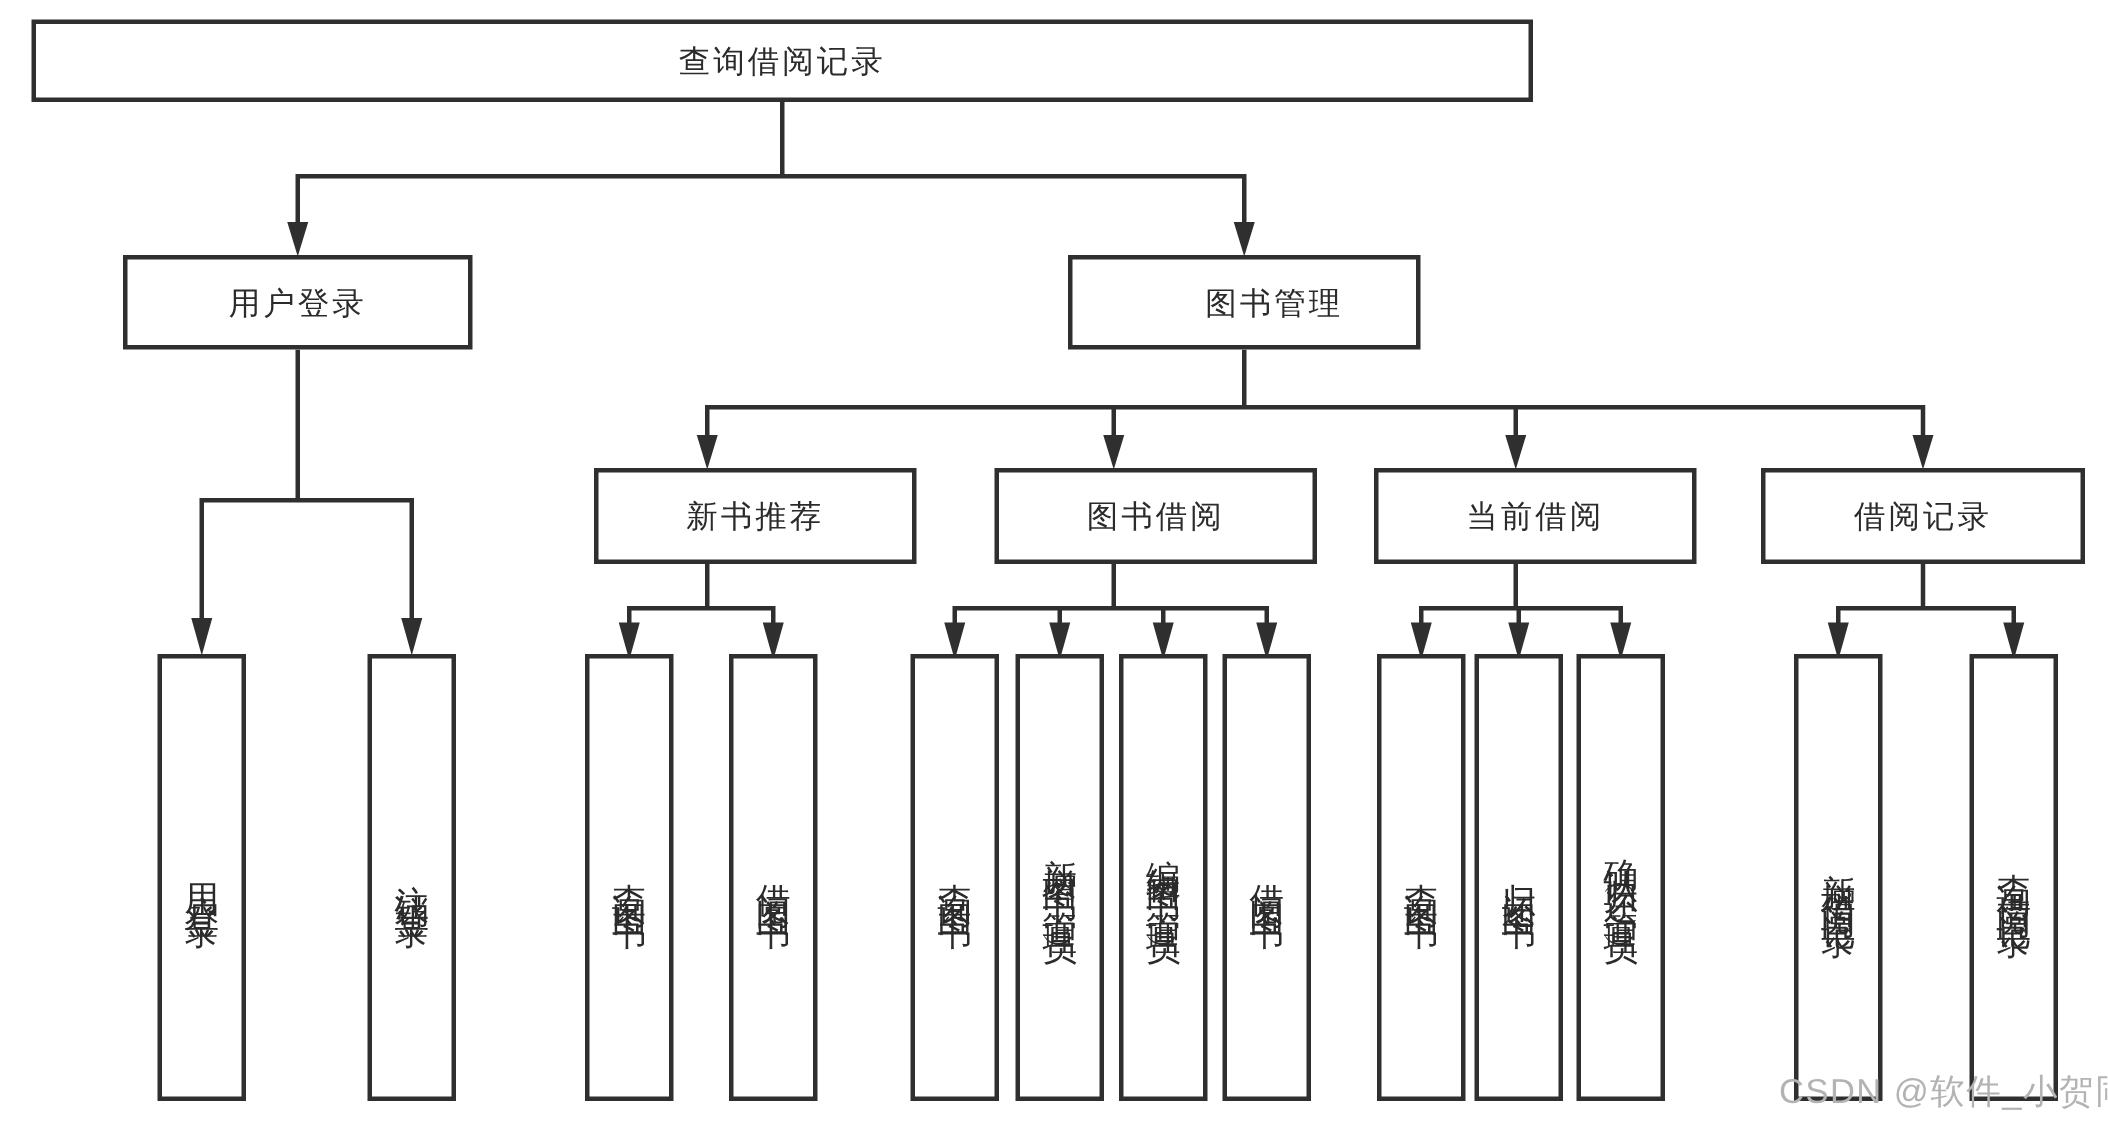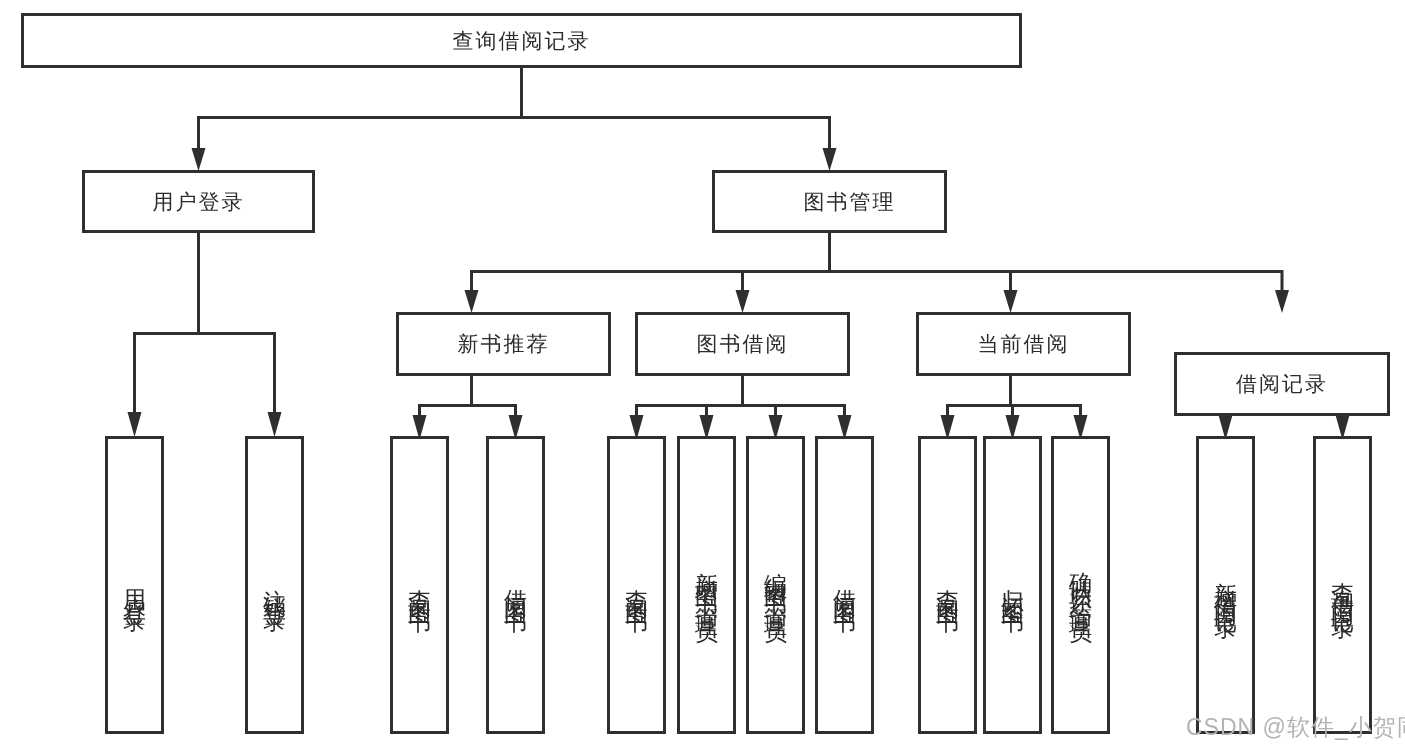--- a/index.html
+++ b/index.html
@@ -122,27 +122,27 @@
   <div class="node h" style="left:82px; top:170px; width:233px; height:63px;">
     <span class="label">用户登录</span>
   </div>
   <div class="node h" style="left:712px; top:170px; width:235px; height:63px;padding-left:40px;">
     <span class="label">图书管理</span>
   </div>
 
   <div class="node h" style="left:364px; top:312px; width:215px; height:64px;margin-left:32px;">
     <span class="label">新书推荐</span>
   </div>
-  <div class="node h" style="left:635px; top:312px; width:215px; height:64px;">
+  <div class="node h" style="left:663px; top:312px; width:215px; height:64px;">
     <span class="label">图书借阅</span>
   </div>
   <div class="node h" style="left:916px; top:312px; width:215px; height:64px;">
     <span class="label">当前借阅</span>
   </div>
-  <div class="node h" style="left:1174px; top:312px; width:216px; height:64px;margin-top:40px;">
+  <div class="node h" style="left:1174px; top:312px; width:216px; height:64px;">
     <span class="label">借阅记录</span>
   </div>
 
   <div class="node leaf" style="left:105px;">
     <span class="label">用户登录</span>
   </div>
   <div class="node leaf" style="left:245px;">
     <span class="label">注销登录</span>
   </div>
 

